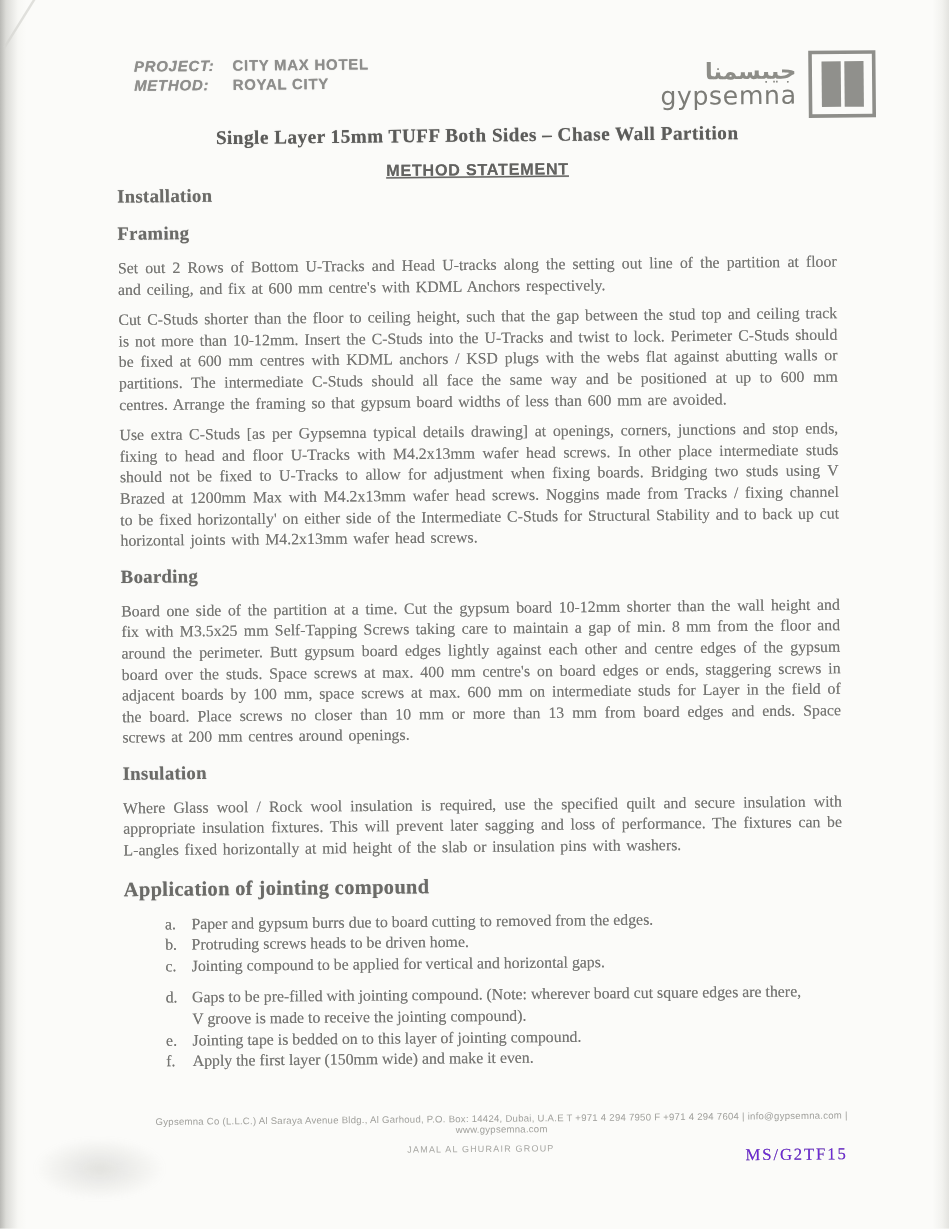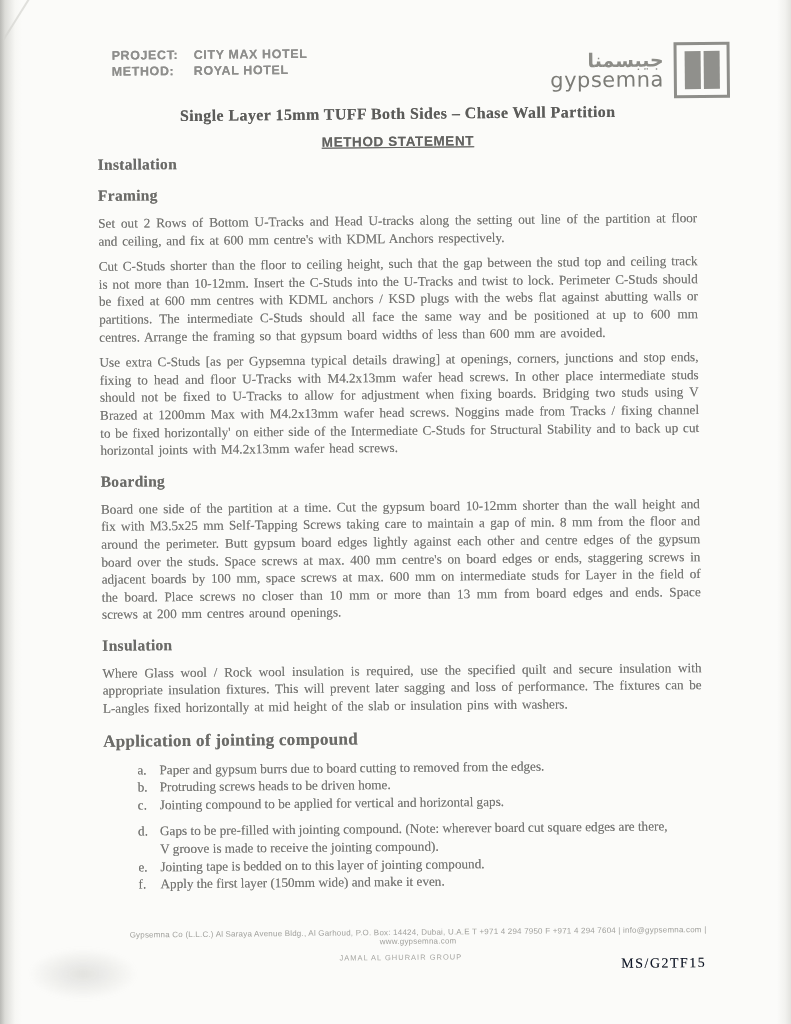--- a/index.html
+++ b/index.html
@@ -44,21 +44,21 @@
     display: flex; justify-content: space-between; align-items: flex-start;
     height: 58px;
   }
   .stamp {
     font-family: "Liberation Sans", sans-serif;
     color: #8e8e8c; font-weight: bold; font-size: 12.5px; line-height: 16px;
     letter-spacing: .6px;
     text-shadow: 0 0 .6px rgba(140,140,138,.9);
   }
   .stamp-line { white-space: nowrap; }
-  .stamp-label { display: inline-block; width: 78px; }
+  .stamp-label { display: inline-block; width: 78px; font-style: italic; }
   .logo { display: flex; align-items: center; gap: 10px; }
   .logo-text { text-align: right; color: #84847f; }
   .logo-arabic {
     font-family: "DejaVu Sans", sans-serif;
     font-size: 19px; line-height: 18px; font-weight: bold; color: #8d8d88;
   }
   .logo-latin {
     font-family: "DejaVu Sans", sans-serif;
     font-size: 21px; line-height: 22px; color: #7c7c77; letter-spacing: .5px;
   }
@@ -122,21 +122,21 @@
     font-size: 8px; color: #a0a09c; letter-spacing: .2px;
     margin: 0 60px 0 95px;
   }
   .footer-group {
     font-family: "Liberation Sans", sans-serif;
     font-size: 7.5px; color: #a6a6a2; letter-spacing: 1px;
     margin-top: 7px;
   }
   .doc-code {
     position: absolute; top: 30px; right: 90px;
-    font-size: 14px; color: #0f172a; letter-spacing: 1.5px;
+    font-size: 14px; color: #6d28d9; letter-spacing: 1.5px;
     text-shadow: 0 0 .5px rgba(120,120,112,.8);
   }
 </style>
 </head>
 <body>
 
 <div class="scan-edge-left"></div>
 <div class="scan-edge-right"></div>
 <div class="corner-artifact"></div>
 <div class="smudge"></div>
@@ -144,21 +144,21 @@
 <div class="sheet">
 
   <div class="header-row">
     <div class="stamp">
       <div class="stamp-line">
         <span class="stamp-label">PROJECT:</span>
         <span class="stamp-value">CITY MAX HOTEL</span>
       </div>
       <div class="stamp-line">
         <span class="stamp-label">METHOD:</span>
-        <span class="stamp-value">ROYAL HOTEL</span>
+        <span class="stamp-value">ROYAL CITY</span>
       </div>
     </div>
     <div class="logo">
       <div class="logo-text">
         <div class="logo-arabic">جيبسمنا</div>
         <div class="logo-latin">gypsemna</div>
       </div>
       <div class="logo-mark">
         <span class="bar"></span>
         <span class="bar"></span>

